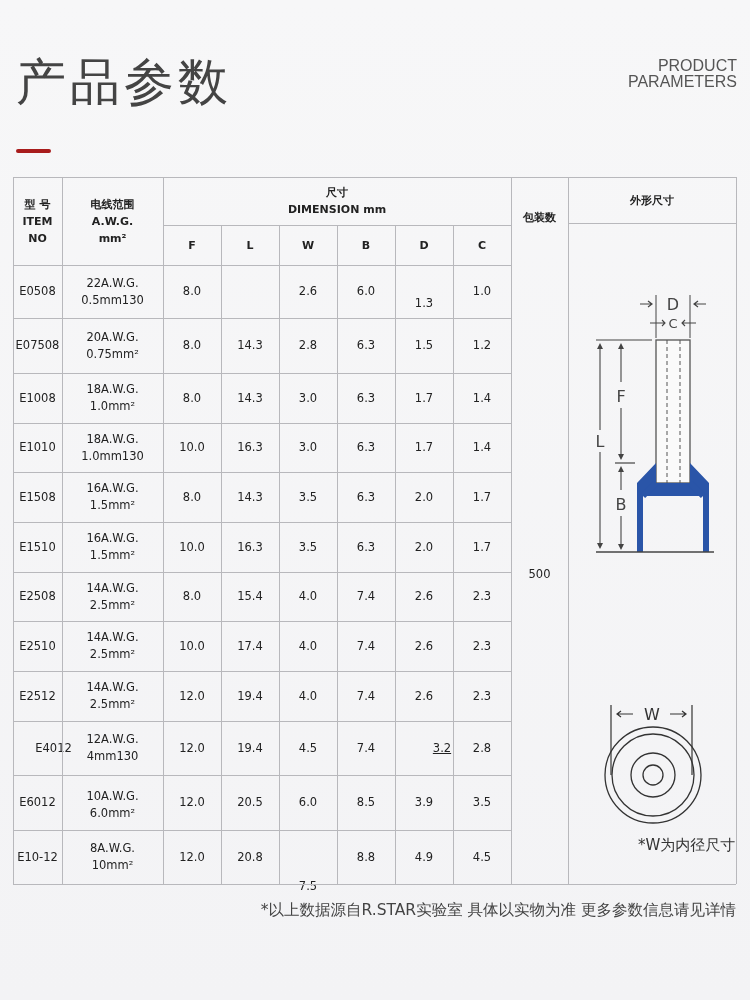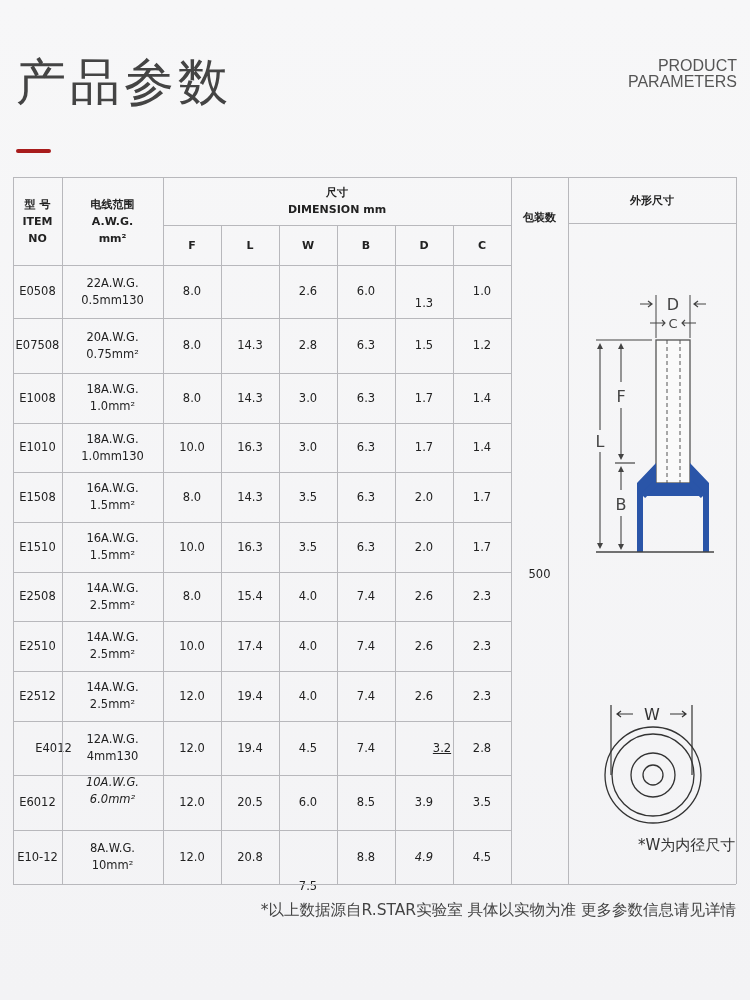--- a/index.html
+++ b/index.html
@@ -179,40 +179,40 @@
       <div>12A.W.G.</div>
       <div>4mm130</div>
     </div>
     <div class="cell " style="left: 150px; top: 544px; width: 58px; height: 54px;">12.0</div>
     <div class="cell " style="left: 208px; top: 544px; width: 58px; height: 54px;">19.4</div>
     <div class="cell " style="left: 266px; top: 544px; width: 58px; height: 54px;">4.5</div>
     <div class="cell " style="left: 324px; top: 544px; width: 58px; height: 54px;">7.4</div>
     <div class="cell " style="left: 400px; top: 544px; width: 58px; height: 54px; text-decoration: underline;">3.2</div>
     <div class="cell " style="left: 440px; top: 544px; width: 58px; height: 54px;">2.8</div>
     <div class="cell " style="left: 0px; top: 598px; width: 49px; height: 55px;">E6012</div>
-    <div class="cell " style="left: 49px; top: 586px; width: 101px; height: 55px; font-style: italic;">
+    <div class="cell " style="left: 49px; top: 600px; width: 101px; height: 55px;">
       <div>10A.W.G.</div>
       <div>6.0mm²</div>
     </div>
     <div class="cell " style="left: 150px; top: 598px; width: 58px; height: 55px;">12.0</div>
     <div class="cell " style="left: 208px; top: 598px; width: 58px; height: 55px;">20.5</div>
     <div class="cell " style="left: 266px; top: 598px; width: 58px; height: 55px;">6.0</div>
     <div class="cell " style="left: 324px; top: 598px; width: 58px; height: 55px;">8.5</div>
     <div class="cell " style="left: 382px; top: 598px; width: 58px; height: 55px;">3.9</div>
     <div class="cell " style="left: 440px; top: 598px; width: 58px; height: 55px;">3.5</div>
     <div class="cell " style="left: 0px; top: 653px; width: 49px; height: 54px;">E10-12</div>
     <div class="cell " style="left: 49px; top: 653px; width: 101px; height: 54px;">
       <div>8A.W.G.</div>
       <div>10mm²</div>
     </div>
     <div class="cell " style="left: 150px; top: 653px; width: 58px; height: 54px;">12.0</div>
     <div class="cell " style="left: 208px; top: 653px; width: 58px; height: 54px;">20.8</div>
     <div class="cell " style="left: 266px; top: 682px; width: 58px; height: 54px;">7.5</div>
     <div class="cell " style="left: 324px; top: 653px; width: 58px; height: 54px;">8.8</div>
-    <div class="cell " style="left: 382px; top: 653px; width: 58px; height: 54px; font-style: italic;">4.9</div>
+    <div class="cell " style="left: 382px; top: 653px; width: 58px; height: 54px;">4.9</div>
     <div class="cell " style="left: 440px; top: 653px; width: 58px; height: 54px;">4.5</div>
     <div class="cell " style="left: 498px; top: 88px; width: 57px; height: 619px;">500</div>
     <div class="vline" style="left: 0px; top: 0px; height: 707px;"></div>
     <div class="vline" style="left: 49px; top: 0px; height: 707px;"></div>
     <div class="vline" style="left: 150px; top: 0px; height: 707px;"></div>
     <div class="vline" style="left: 498px; top: 0px; height: 707px;"></div>
     <div class="vline" style="left: 555px; top: 0px; height: 707px;"></div>
     <div class="vline" style="left: 723px; top: 0px; height: 707px;"></div>
     <div class="vline" style="left: 208px; top: 48px; height: 659px;"></div>
     <div class="vline" style="left: 266px; top: 48px; height: 659px;"></div>

